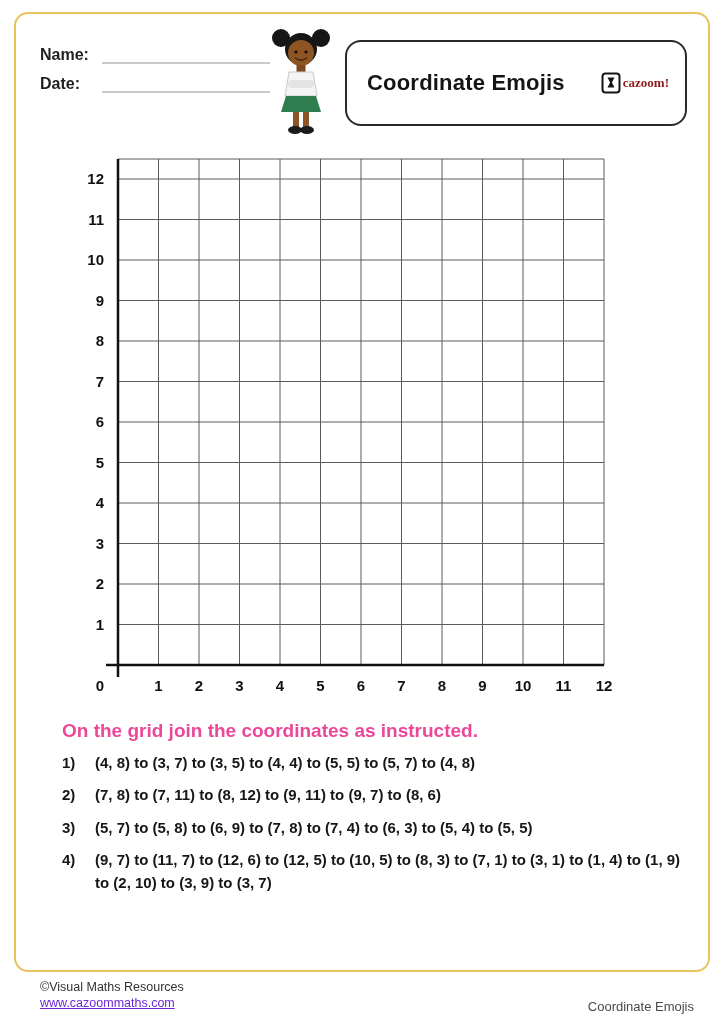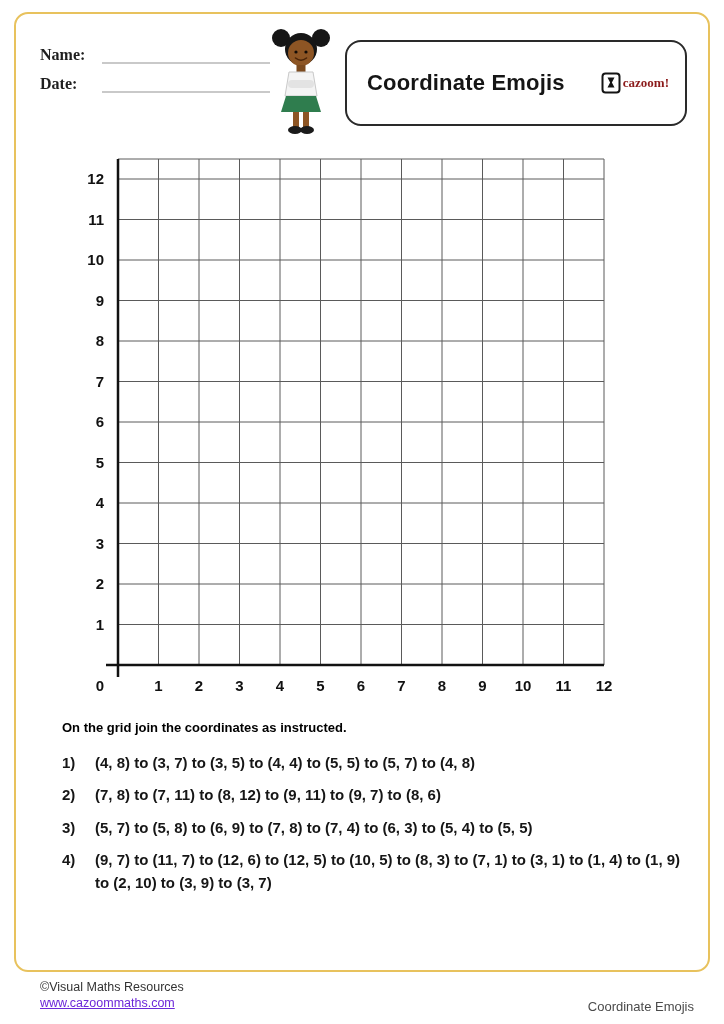--- a/index.html
+++ b/index.html
@@ -5,37 +5,37 @@
   * { margin:0; padding:0; box-sizing:border-box; }
   html,body { width:724px; height:1024px; overflow:hidden; }
   body { background:#ffffff; font-family:"Liberation Sans", sans-serif; }
   .page { position:relative; width:724px; height:1024px; background:#fff; overflow:hidden; }
 
   .frame { position:absolute; left:14px; top:12px; width:696px; height:960px;
            border:2px solid #e8c25d; border-radius:14px; }
 
   .fields { position:absolute; left:40px; top:44px; width:230px; }
   .field-row { display:flex; align-items:flex-end; margin-bottom:9px; height:20px; }
-  .field-label { font-weight:700; font-size:16px; color:#1f1f1f; width:58px;font-family:Liberation Serif, serif; }
+  .field-label { font-weight:700; font-size:16px; color:#1f1f1f; width:58px; }
   .field-line { flex:1; border-bottom:2px solid #c9c9c9; height:14px; margin-left:4px; }
 
   .girl { position:absolute; left:266px; top:24px; }
 
   .title-box { position:absolute; left:345px; top:40px; width:342px; height:86px;
                border:2px solid #2a2a2a; border-radius:16px; background:#fff;
                display:flex; align-items:center; justify-content:space-between;
                padding:0 16px 0 20px; }
   .title { font-size:22px; font-weight:700; color:#151515; letter-spacing:.2px; }
   .logo { display:flex; flex-direction:row; align-items:center; gap:2px; }
   .logo-text { font-family:"Liberation Serif", serif; font-weight:700; font-size:13px; color:#8b1a1a; }
 
   .grid-wrap { position:absolute; left:86px; top:148px; }
   .tick { font:700 15px "Liberation Sans", sans-serif; fill:#111; }
 
-  .instruction { position:absolute; left:62px; top:720px; font-size:13px; font-weight:700; color:#000000; }
+  .instruction { position:absolute; left:62px; top:720px; font-size:19px; font-weight:700; color:#ec4899; }
 
   .problems { position:absolute; left:62px; top:751px; width:628px; }
   .problem { display:flex; margin-bottom:9px; font-size:15px; font-weight:700; color:#161616; }
   .pnum { width:33px; flex:0 0 33px; line-height:1.55; }
   .ptext { flex:1; line-height:1.55; }
 
   .footer-left { position:absolute; left:40px; top:979px; font-size:12.5px; color:#333; line-height:1.3; }
   .footer-link { color:#6d28d9; text-decoration:underline; cursor:pointer; font-size:12.5px; display:inline-block; }
   .footer-right { position:absolute; right:30px; top:999px; font-size:13px; color:#4a4a4a; }
 </style>

